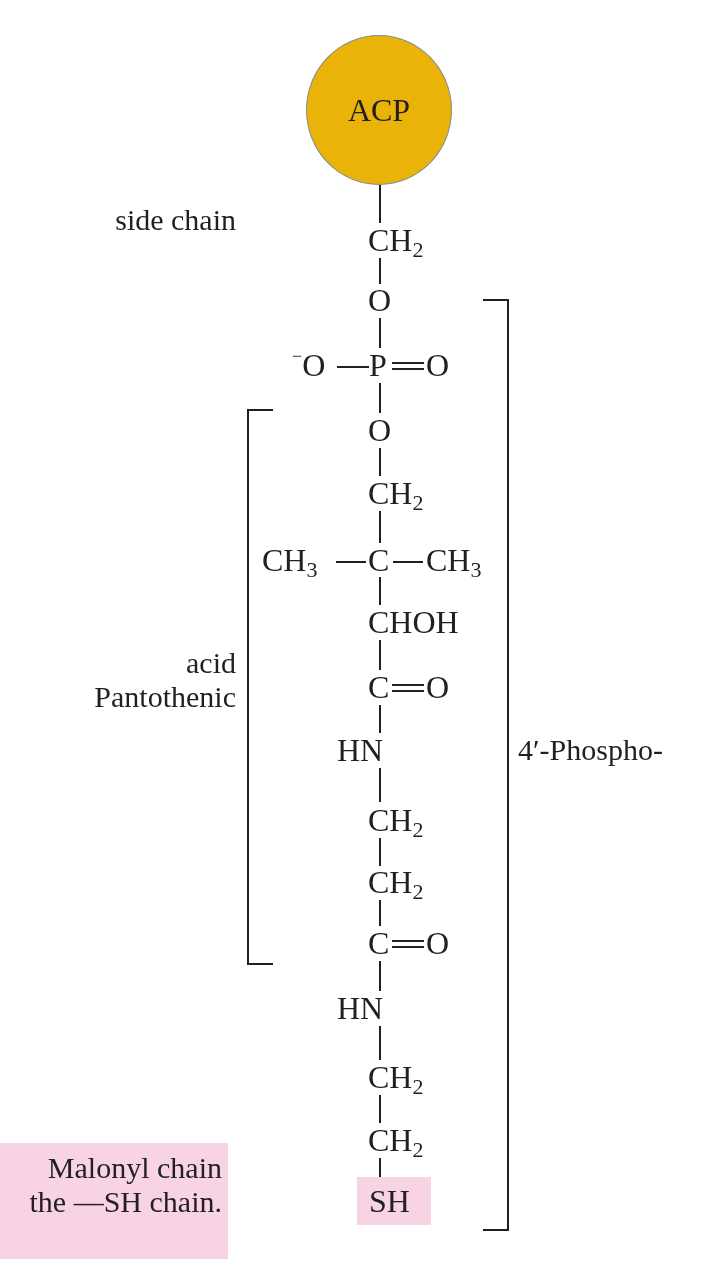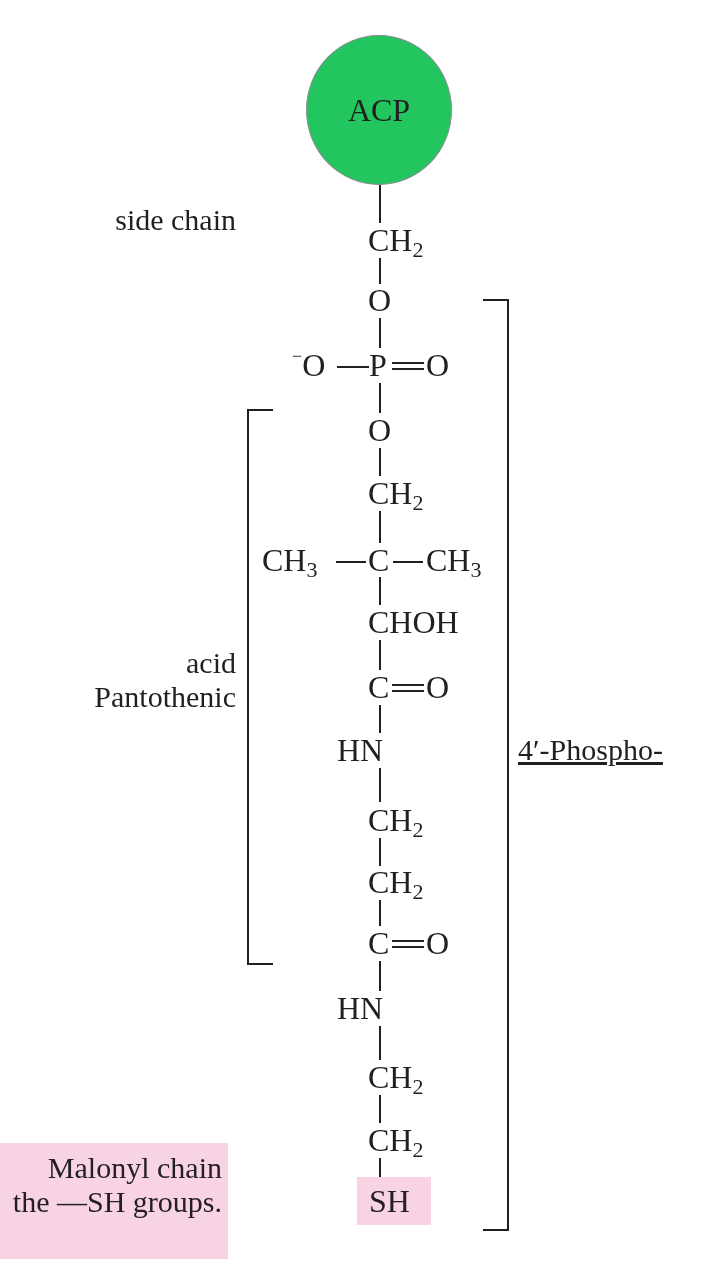--- a/index.html
+++ b/index.html
@@ -7,21 +7,21 @@
          font-family:"Liberation Serif","DejaVu Serif",serif; color:#231f20; }
   .atom { position:absolute; font-size:32px; line-height:36px; white-space:nowrap; }
   .atom sub { font-size:22px; vertical-align:-6px; line-height:0; }
   .atom sup { font-size:18px; vertical-align:14px; line-height:0; }
   .label { position:absolute; font-size:30px; line-height:34px; white-space:nowrap; }
   .label.right { text-align:right; }
   .bond-v { position:absolute; width:2px; background:#231f20; }
   .bond-h { position:absolute; height:2px; background:#231f20; }
   .bond-d { position:absolute; height:8px; border-top:2px solid #231f20; border-bottom:2px solid #231f20; box-sizing:border-box; }
   .acp { position:absolute; left:306px; top:35px; width:146px; height:150px; border-radius:50%;
-         background:#22c55e; border:1px solid #8a8c8e; box-sizing:border-box;
+         background:#eab308; border:1px solid #8a8c8e; box-sizing:border-box;
          display:flex; align-items:center; justify-content:center; font-size:32px; }
   .bracket-l { position:absolute; border:2px solid #231f20; border-right:none; }
   .bracket-r { position:absolute; border:2px solid #231f20; border-left:none; }
   .note { position:absolute; left:0; top:1143px; width:228px; height:116px; background:#f8d3e3;
           font-size:30px; line-height:34px; padding-top:8px; box-sizing:border-box;
           text-align:right; padding-right:6px; overflow:hidden; white-space:nowrap; }
   .note div { display:block; }
   .sh-box { position:absolute; left:357px; top:1177px; width:74px; height:48px; background:#f8d3e3; }
 </style>
 </head>
@@ -134,20 +134,20 @@
 <div class="bracket-l" style="left:247px; top:409px; width:24px; height:552px;"></div>
 <div class="bracket-r" style="left:483px; top:299px; width:24px; height:928px;"></div>
 
 <div class="label right" style="left:60px; top:203px; width:176px;">
   <div>side chain</div>
 </div>
 <div class="label right" style="left:30px; top:646px; width:206px;">
   <div>acid</div>
   <div>Pantothenic</div>
 </div>
-<div class="label" style="left:518px; top:733px;text-decoration:underline;">
+<div class="label" style="left:518px; top:733px;">
   <div>4′-Phospho-</div>
 </div>
 
 <div class="note">
   <div>Malonyl chain</div>
-  <div>the —SH groups.</div>
+  <div>the —SH chain.</div>
 </div>
 
 </body></html>

